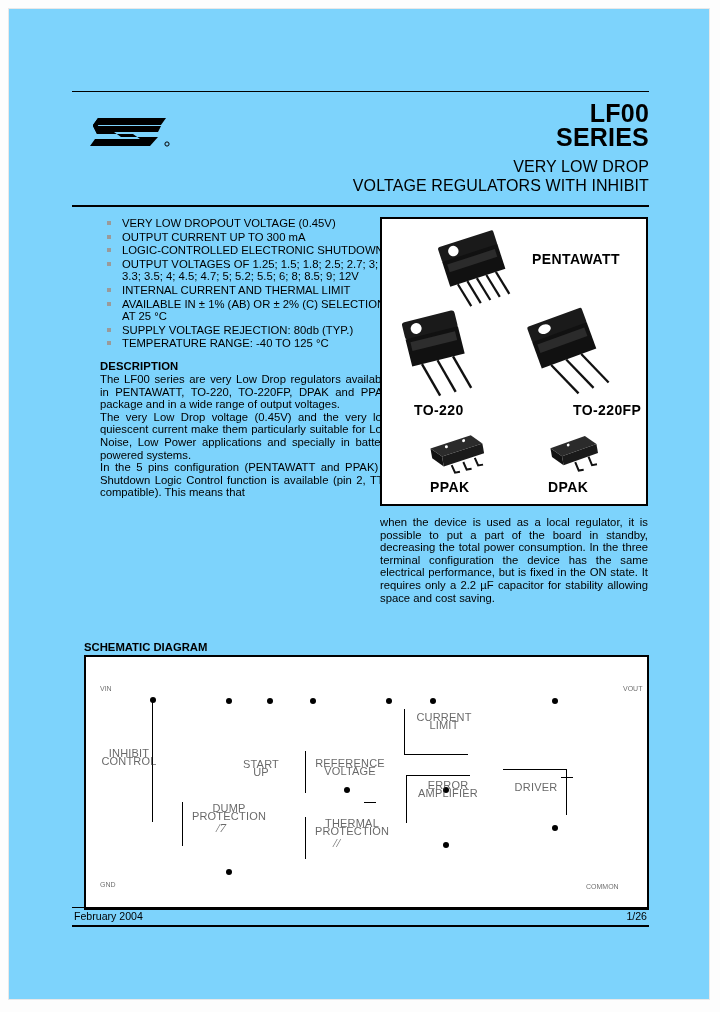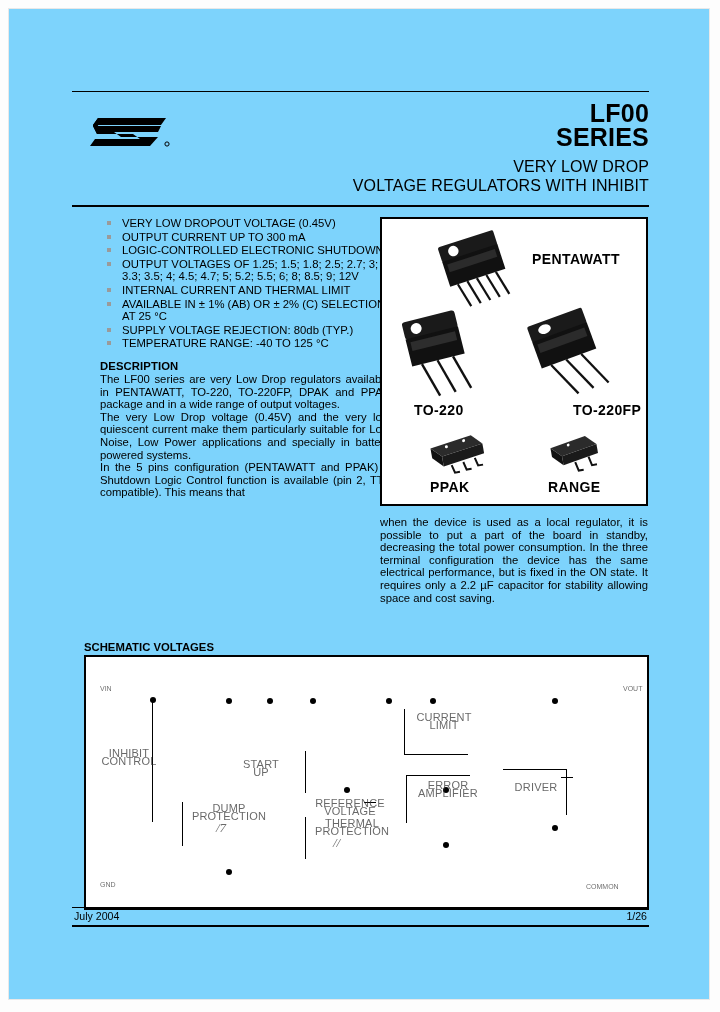--- a/index.html
+++ b/index.html
@@ -265,29 +265,29 @@
               <polygon points="12,12 22,22 22,31 12,21" fill="#111"></polygon>
               <polygon points="22,22 58,16 58,25 22,31" fill="#1a1a1a"></polygon>
               <circle cx="30" cy="12" r="1.4" fill="#fff"></circle>
               <g stroke="#111" stroke-width="2" fill="none">
                 <path d="M34,30 L36,39 L41,39"></path>
                 <path d="M48,27 L50,36 L55,36"></path>
               </g>
             </g>
           </svg>
         </div>
-        <div class="pkg-label" style="left:166px;top:260px;">RANGE</div>
+        <div class="pkg-label" style="left:166px;top:260px;">DPAK</div>
       </div>
 
       <p class="just" style="position:absolute;left:0;top:299px;width:268px;">when the device is used as a local regulator, it is possible to put a part of the board in standby, decreasing the total power consumption. In the three terminal configuration the device has the same electrical performance, but is fixed in the ON state. It requires only a 2.2 µF capacitor for stability allowing space and cost saving.</p>
     </div>
   </div>
 
   <div style="position:absolute;left:0;top:550px;width:100%;height:272px;">
-    <div id="schemHead">SCHEMATIC VOLTAGES</div>
+    <div id="schemHead">SCHEMATIC DIAGRAM</div>
 
     <div id="schembox">
 
       <div class="node" style="left:64px;top:40px;"></div>
       <div class="node" style="left:140px;top:41px;"></div>
       <div class="node" style="left:181px;top:41px;"></div>
       <div class="node" style="left:224px;top:41px;"></div>
       <div class="node" style="left:300px;top:41px;"></div>
       <div class="node" style="left:344px;top:41px;"></div>
       <div class="node" style="left:466px;top:41px;"></div>
@@ -316,21 +316,21 @@
       <div class="slab" style="left:103px;top:147px;width:80px;">DUMP
 PROTECTION</div>
       <div class="ampsym" style="left:130px;top:163px;">/7</div>
 
       <div class="slab" style="left:150px;top:103px;width:50px;">START
 UP</div>
 
       <div class="blk" style="left:219px;top:94px;width:66px;height:42px;">
         <div class="bl"></div>
       </div>
-      <div class="slab" style="left:226px;top:102px;width:76px;margin-top:40px;">REFERENCE
+      <div class="slab" style="left:226px;top:102px;width:76px;">REFERENCE
 VOLTAGE</div>
 
       <div class="blk" style="left:219px;top:160px;width:66px;height:42px;">
         <div class="bl"></div>
       </div>
       <div class="slab" style="left:226px;top:162px;width:80px;">THERMAL
 PROTECTION</div>
       <div class="ampsym" style="left:247px;top:178px;">//</div>
 
       <div class="blk" style="left:318px;top:52px;width:64px;height:46px;">
@@ -351,20 +351,20 @@
         <div class="bt"></div>
         <div class="br"></div>
       </div>
       <div class="slab" style="left:420px;top:126px;width:60px;">DRIVER</div>
     </div>
   </div>
 
   <div id="ftr">
     <div class="fr1"></div>
     <div class="frow">
-      <span class="fleft">July 2004</span>
+      <span class="fleft">February 2004</span>
       <span class="fright">1/26</span>
     </div>
     <div class="fr2"></div>
   </div>
 
  </div>
 </div>
 
 </body></html>

